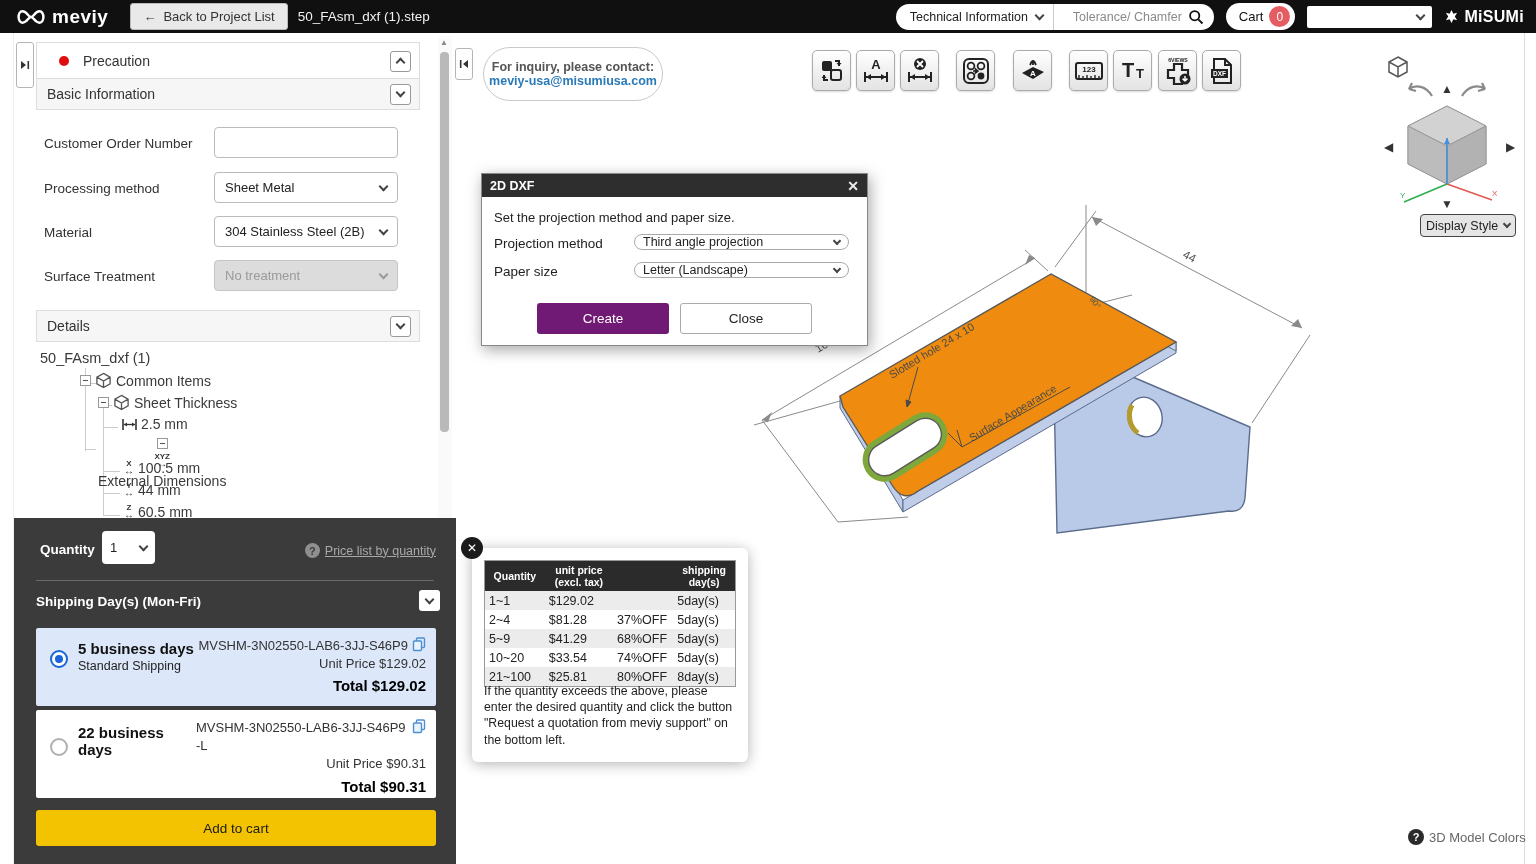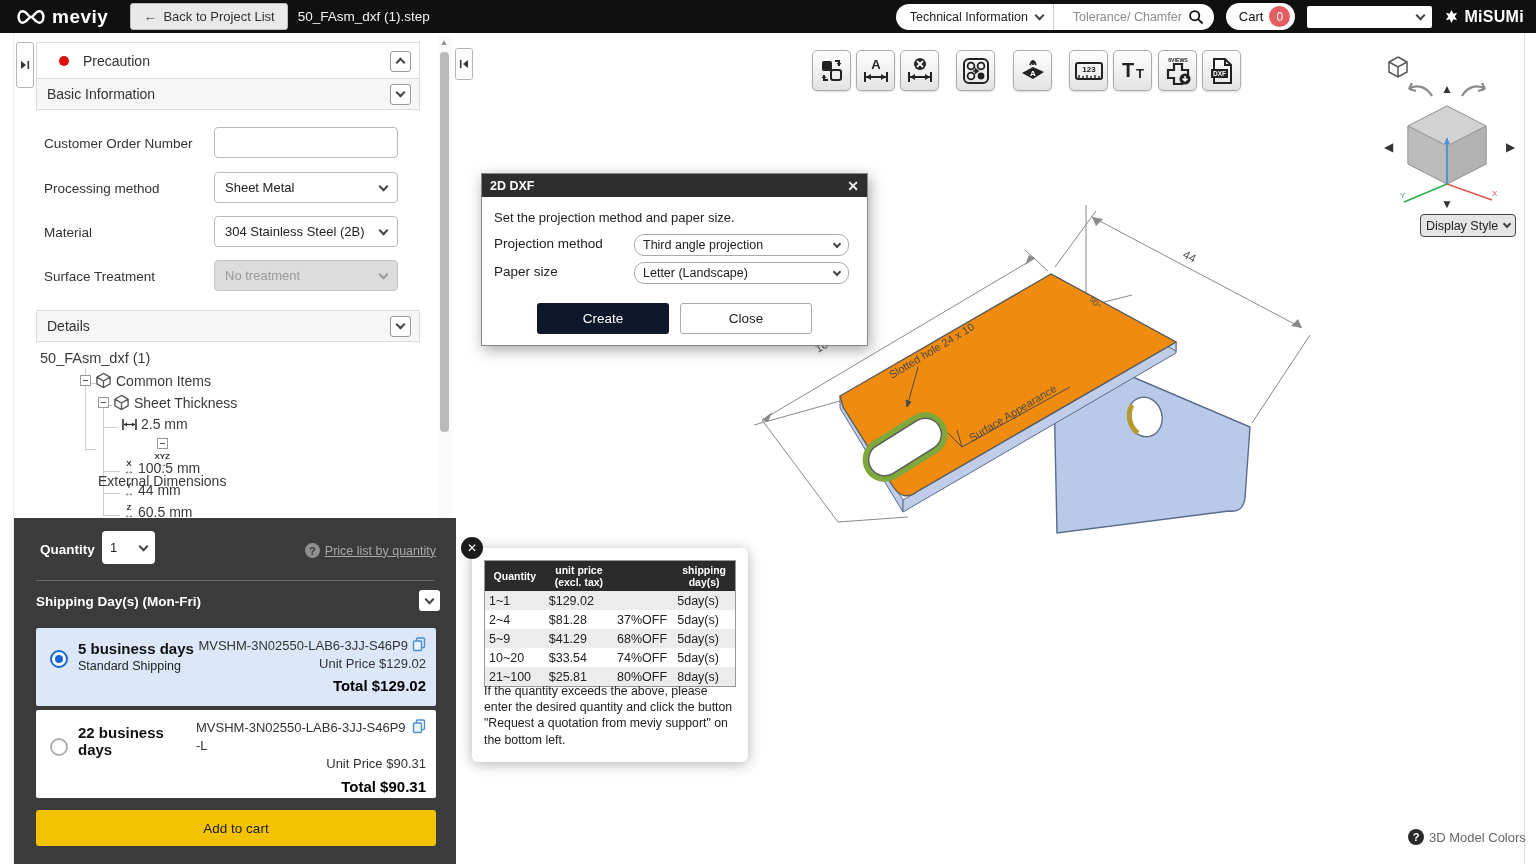--- a/index.html
+++ b/index.html
@@ -103,26 +103,26 @@
           display:flex; align-items:center; justify-content:center; cursor:pointer; }
 
   
   .dialog { position:absolute; left:481px; top:173px; width:387px; height:173px; background:#fff; border:1px solid #888;
             box-shadow:2px 4px 14px rgba(0,0,0,.35); z-index:20; }
   .dlg-title { height:23px; background:#2e2e2e; color:#fff; font-size:12.5px; font-weight:bold;
                display:flex; align-items:center; padding:0 8px; }
   .dlg-x { margin-left:auto; font-size:14px; cursor:pointer; color:#eee; }
   .dlg-sub { position:absolute; left:12px; top:36px; font-size:13px; color:#222; }
   .dlg-label { position:absolute; left:12px; font-size:13.5px; color:#222; }
-  .dlg-select { position:absolute; left:152px; width:215px; height:22px; border:1px solid #aaa; border-radius:10px;
+  .dlg-select { position:absolute; left:152px; width:215px; height:16px; border:1px solid #aaa; border-radius:10px;
                 font-size:12.5px; color:#222; display:flex; align-items:center; padding:0 22px 0 8px; cursor:pointer; background:#fff;}
   .dlg-select .chev { position:absolute; right:8px; width:6px; height:6px; }
   .dlg-btn { position:absolute; top:129px; width:132px; height:31px; border-radius:3px; font-size:13.5px;
              display:flex; align-items:center; justify-content:center; cursor:pointer; }
-  .dlg-create { left:55px; background:#0f172a; color:#fff; }
+  .dlg-create { left:55px; background:#701a75; color:#fff; }
   .dlg-close { left:198px; background:#fff; color:#222; border:1px solid #aaa; }
 
   
   .popup { position:absolute; left:472px; top:548px; width:276px; height:214px; background:#fff; border-radius:6px;
            box-shadow:0 2px 14px rgba(0,0,0,.3); z-index:21; }
   .popup-x { position:absolute; left:-11px; top:-11px; width:22px; height:22px; border-radius:50%; background:#1b1b1b;
              color:#fff; font-size:12px; display:flex; align-items:center; justify-content:center; cursor:pointer; }
   .ptable { position:absolute; left:12px; top:12px; width:252px; border:1px solid #999; border-collapse:collapse; }
   .ptable th { background:#2b2b2b; color:#fff; font-size:10.5px; line-height:1.15; padding:3px 2px; font-weight:bold; }
   .ptable td { font-size:12.5px; color:#222; padding:2.5px 4px; }
@@ -375,20 +375,24 @@
     </div>
   </div>
 
   <div class="canvas-tab">
     <svg width="10" height="10" viewBox="0 0 10 10">
       <rect x="0.9" y="1" width="1.6" height="8" fill="#333"></rect>
         <path d="M9 1 L4 5 L9 9 Z" fill="#333"></path>
     </svg>
   </div>
 
+  <div class="contact">
+    <span class="l1">For inquiry, please contact:</span>
+    <span class="l2">meviy-usa@misumiusa.com</span>
+  </div>
 
   <div class="tbtn" style="left:812px;">
     <svg width="26" height="26" viewBox="0 0 26 26">
       <rect x="3" y="3" width="10" height="10" rx="2" fill="#222"></rect>
       <rect x="12" y="12" width="10" height="10" rx="2" fill="none" stroke="#222" stroke-width="2"></rect>
       <path d="M16 3 h4 v5" fill="none" stroke="#222" stroke-width="2"></path>
         <path d="M20 8 l-2.5 -3 h5 Z" fill="#222"></path>
       <path d="M9 22 h-4 v-5" fill="none" stroke="#222" stroke-width="2"></path>
         <path d="M5 17 l2.5 3 h-5 Z" fill="#222"></path>
     </svg>

